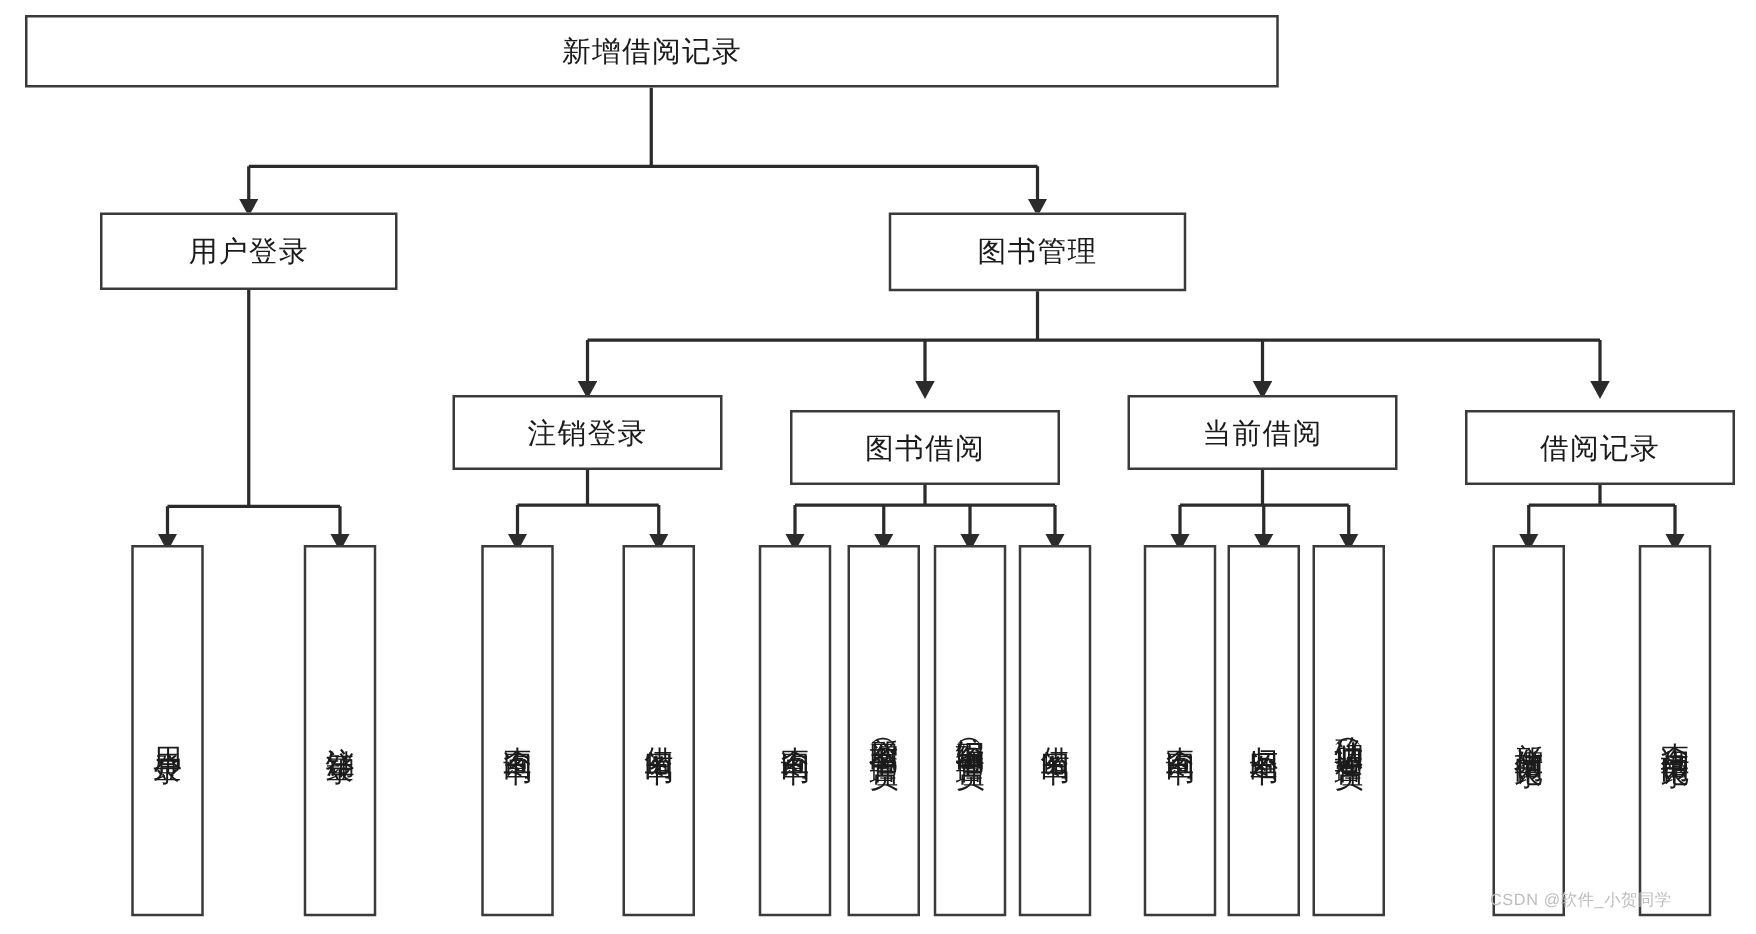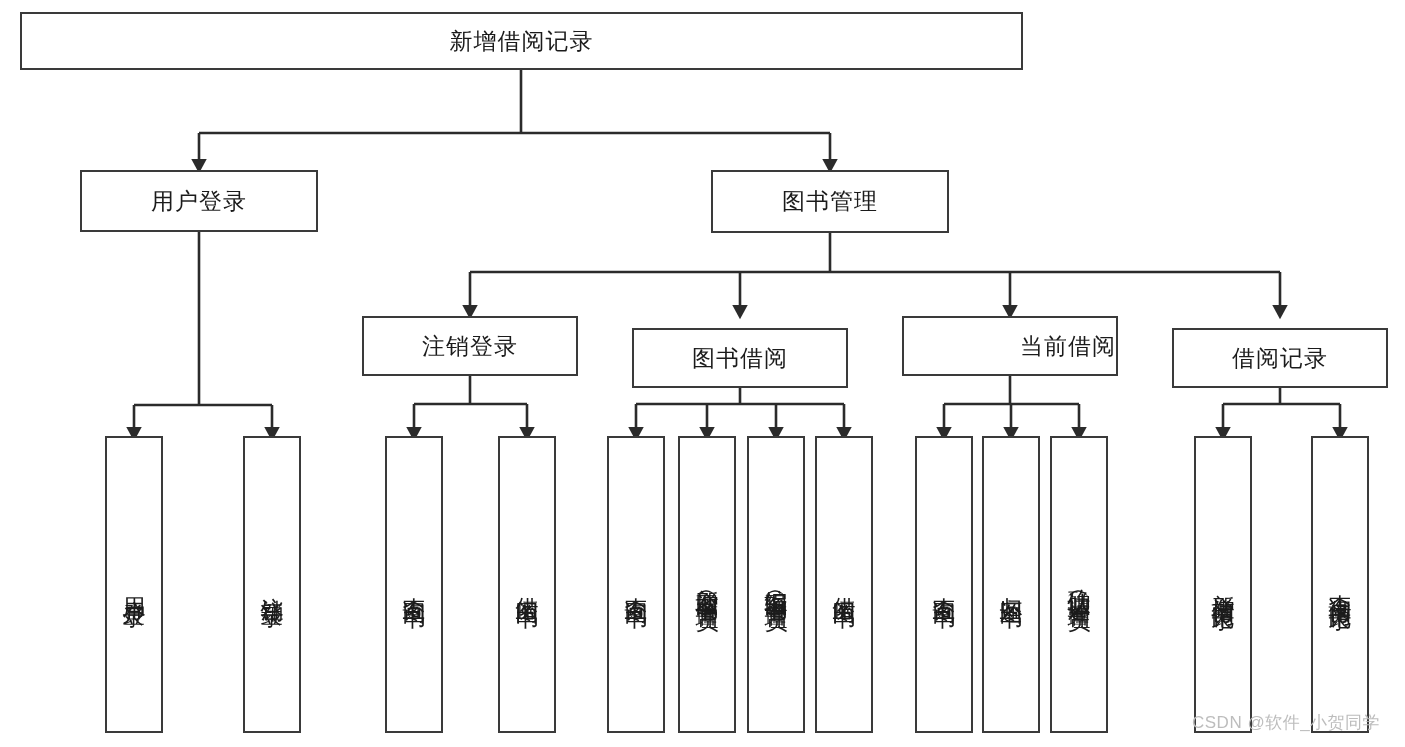--- a/index.html
+++ b/index.html
@@ -24,21 +24,21 @@
     font-size:23px;
     letter-spacing:3px;
     line-height:1;
     padding:6px 0;
     white-space:nowrap;
   }
   .node .lbl{pointer-events:none;}
   .watermark{
     position:absolute;
     left:1192px;top:711px;
-    font-size:17px;
+    font-size:13px;
     color:#bdbdbd;
     white-space:nowrap;
     letter-spacing:0.5px;
   }
 </style>
 </head>
 <body>
 
 <svg id="canvas" viewBox="0 0 1405 747" xmlns="http://www.w3.org/2000/svg">
   <defs>
@@ -100,21 +100,21 @@
 <div class="node h" style="left:711px;top:170px;width:238px;height:63px;">
   <span class="lbl">图书管理</span>
 </div>
 
 <div class="node h" style="left:362px;top:316px;width:216px;height:60px;">
   <span class="lbl">注销登录</span>
 </div>
 <div class="node h" style="left:632px;top:316px;width:216px;height:60px;margin-top:12px;">
   <span class="lbl">图书借阅</span>
 </div>
-<div class="node h" style="left:902px;top:316px;width:216px;height:60px;justify-content:flex-end;">
+<div class="node h" style="left:902px;top:316px;width:216px;height:60px;">
   <span class="lbl">当前借阅</span>
 </div>
 <div class="node h" style="left:1172px;top:328px;width:216px;height:60px;">
   <span class="lbl">借阅记录</span>
 </div>
 
 <div class="node v" style="left:105px;top:436px;width:58px;height:297px;">
   <span class="lbl">用户登录</span>
 </div>
 <div class="node v" style="left:243px;top:436px;width:58px;height:297px;">

